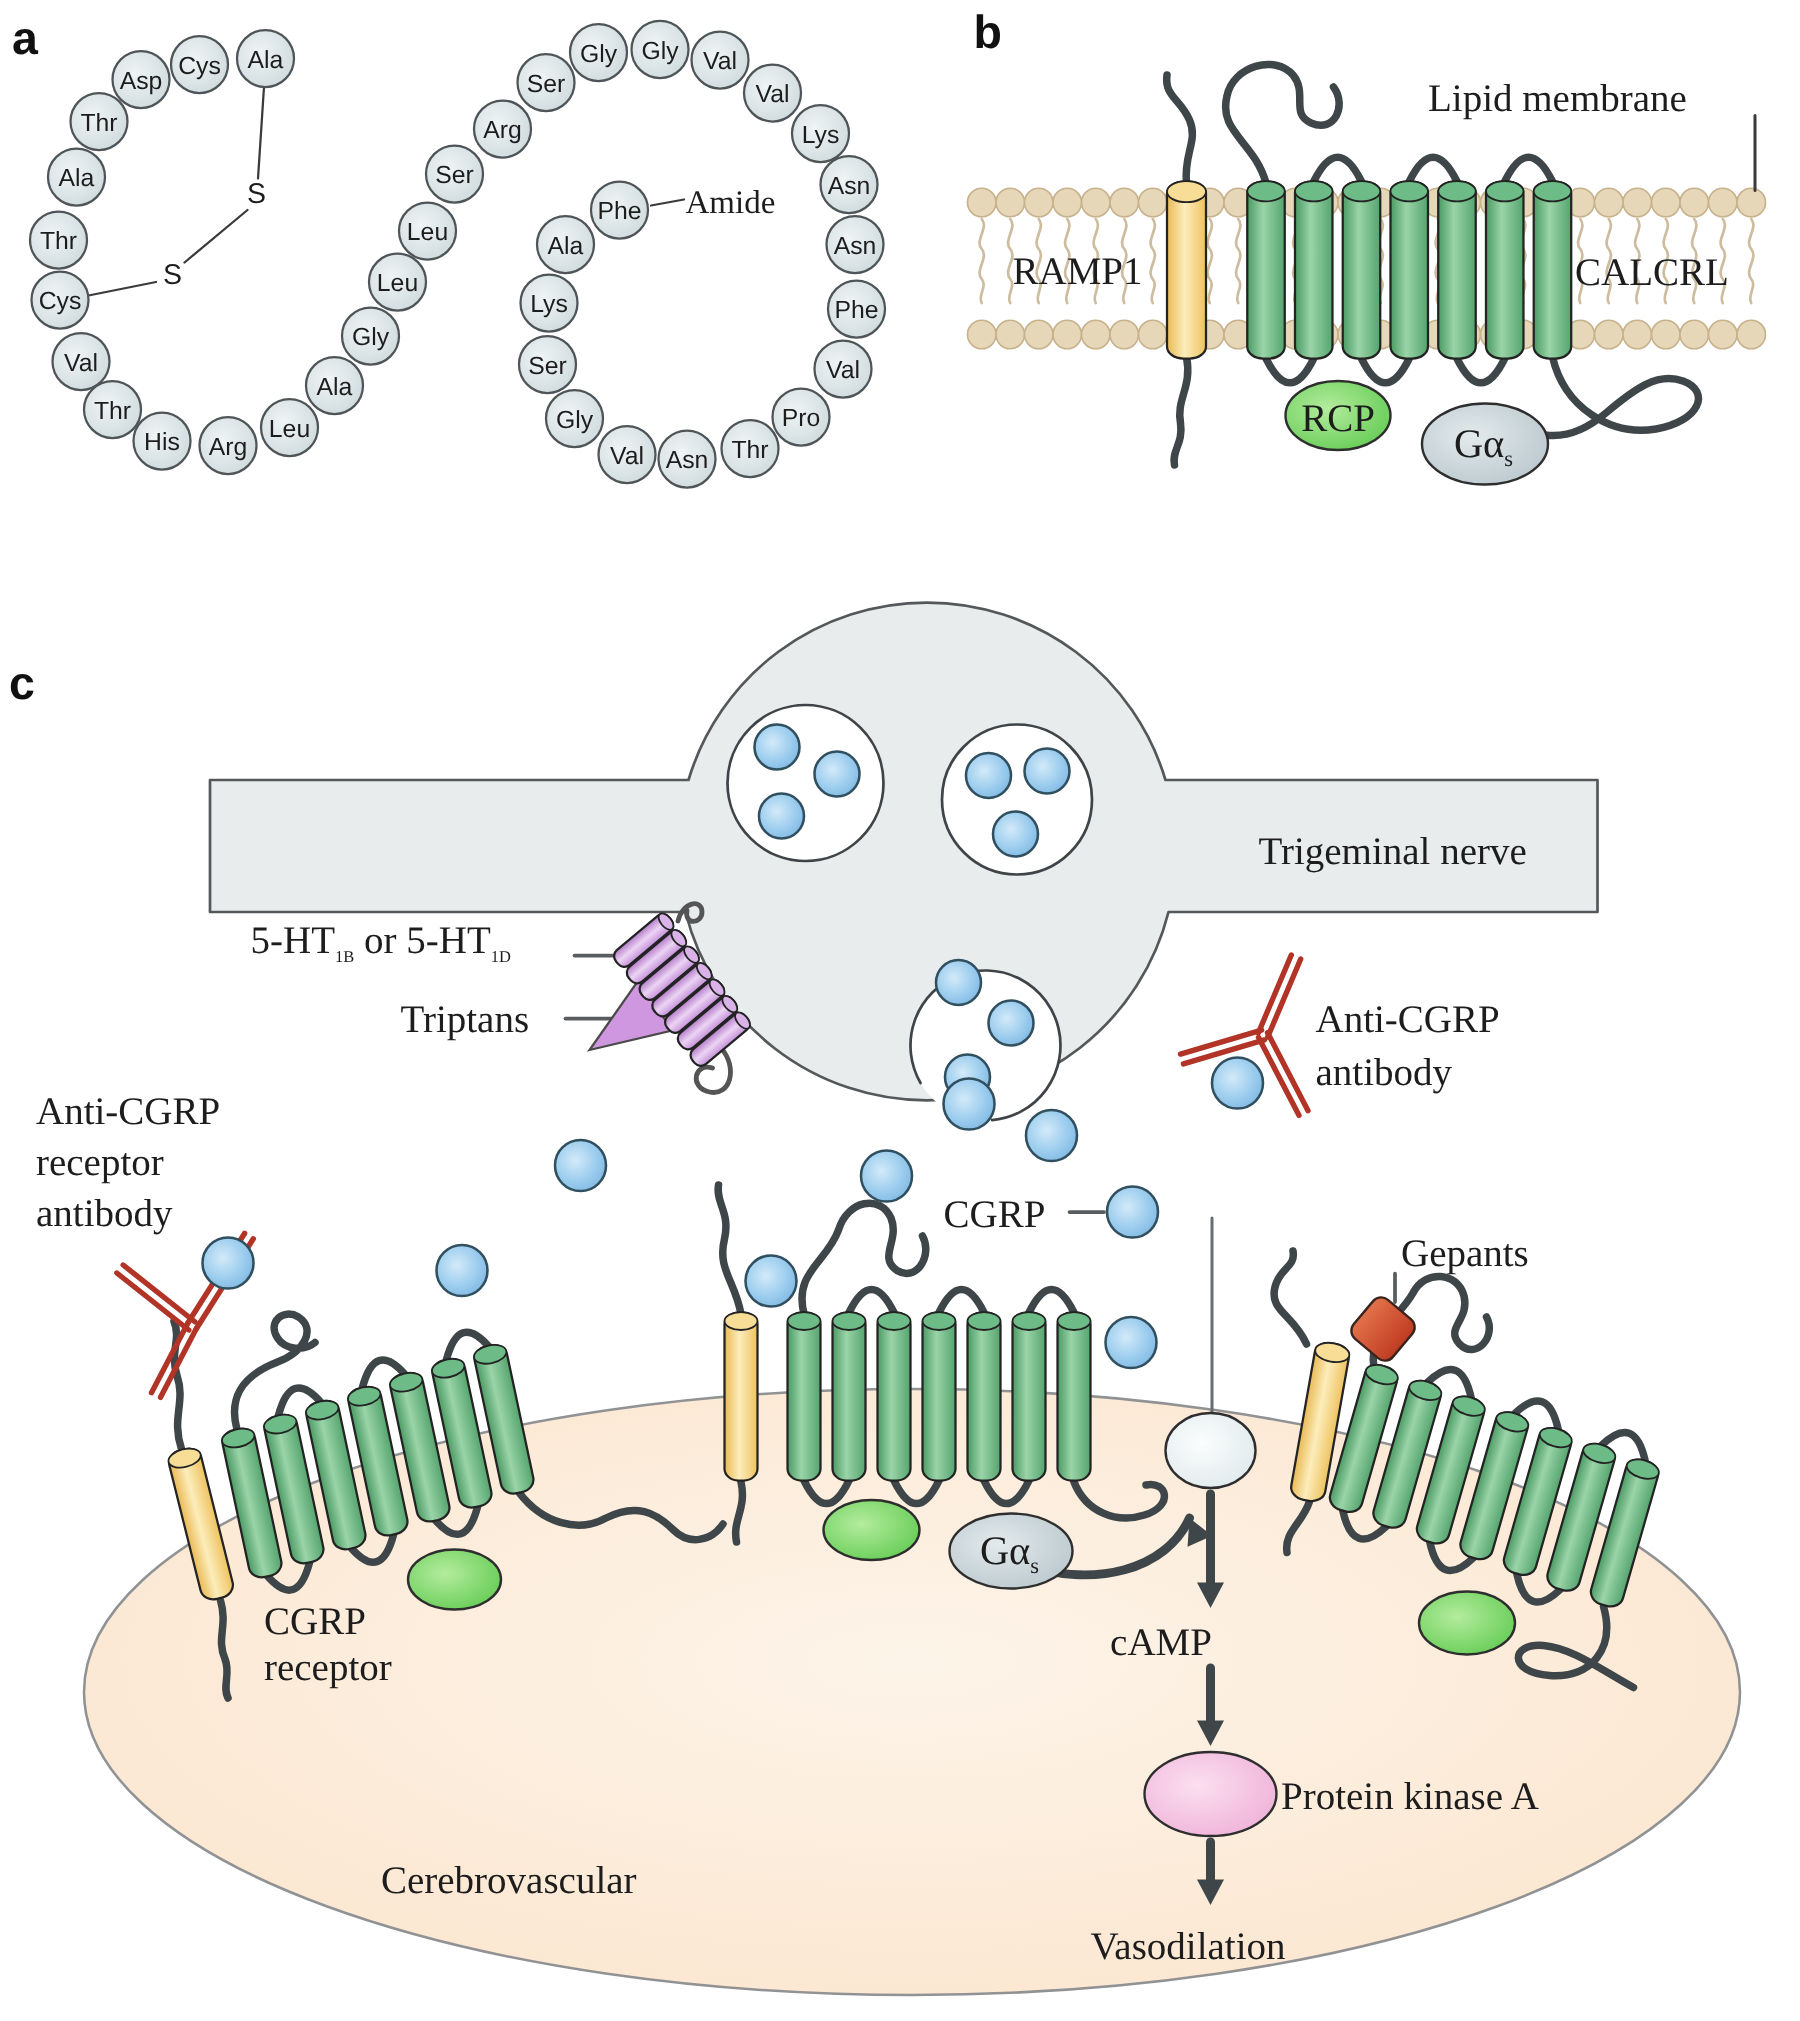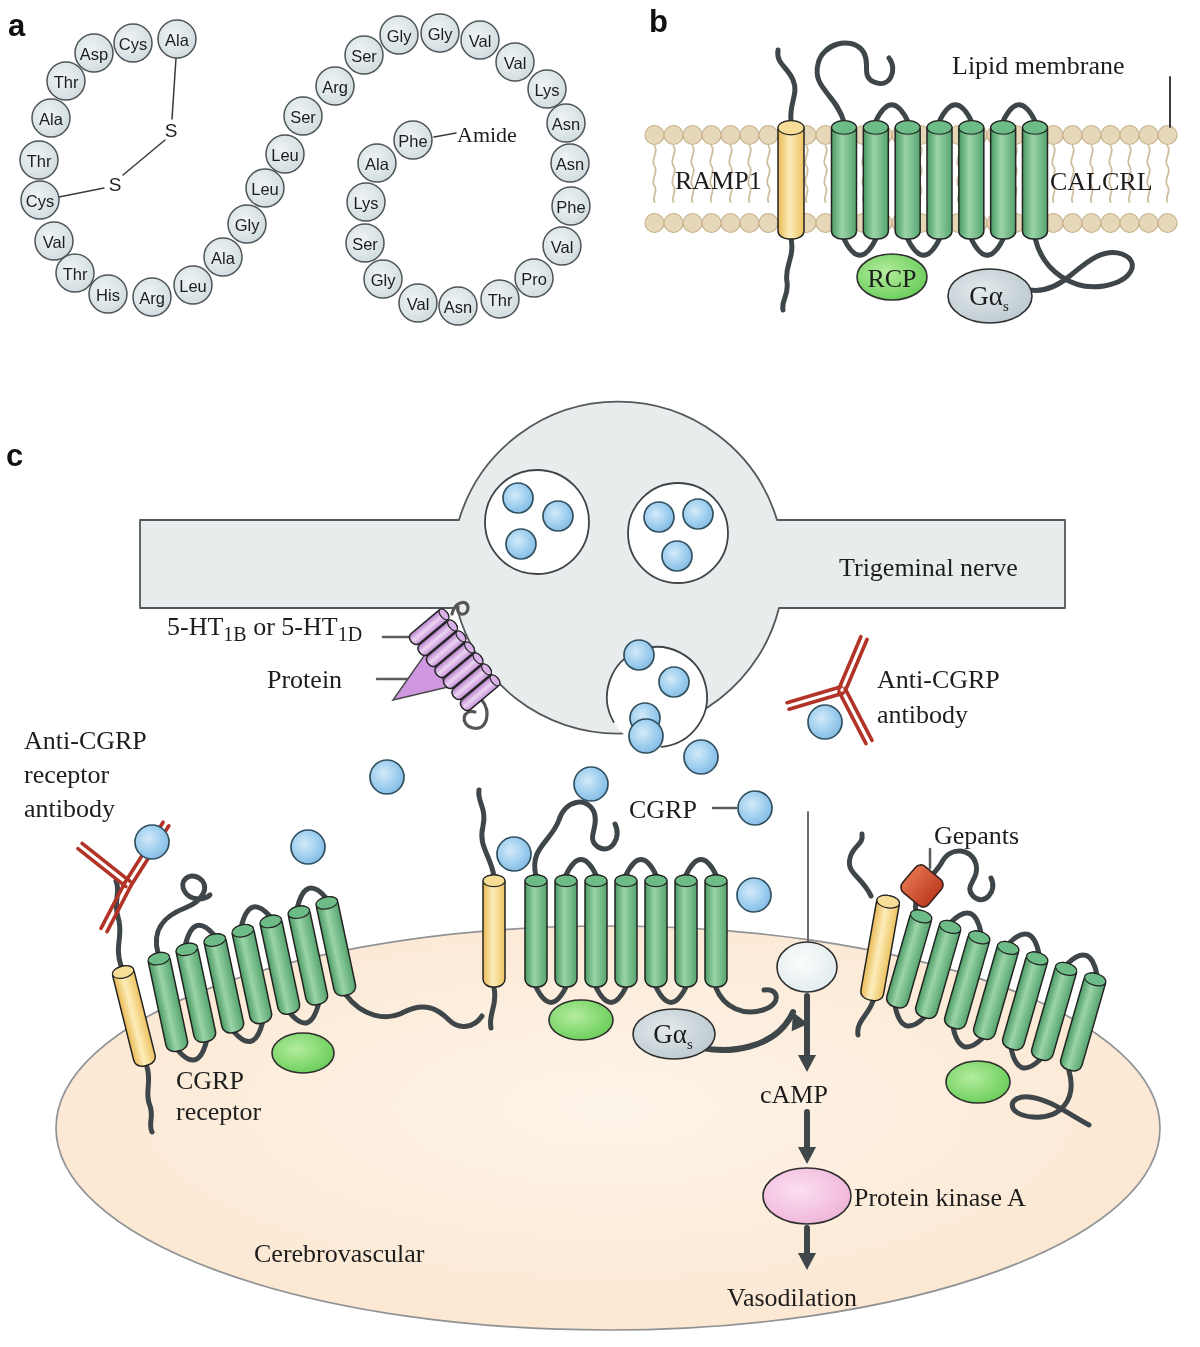--- a/index.html
+++ b/index.html
@@ -3,21 +3,21 @@
 <meta charset="utf-8">
 <style>
   html,body{margin:0;padding:0;background:#ffffff;}
   .stage{position:relative;width:1200px;height:1347px;background:#fff;overflow:hidden;
          font-family:"Liberation Sans",sans-serif;color:#1d1d1d;}
   #art{position:absolute;left:0;top:0;}
   .lbl{position:absolute;font-size:26px;line-height:1.3;white-space:nowrap;color:#1d1d1d;font-family:Liberation Serif, serif;}
   .plt{position:absolute;font-size:31px;font-weight:bold;color:#111;}
   .ctr{transform:translate(-50%,-50%);}
   .cx{transform:translateX(-50%);}
-  sub.sm{font-size:20px;}
+  sub.sm{font-size:11px;}
   .gas{font-size:27px;}
   .gas sub{font-size:15px;}
   .amide{font-size:22px;}
 </style>
 </head>
 <body>
 
 <div class="stage">
 
   <svg id="art" width="1200" height="1347" viewBox="0 0 1200 1347">
@@ -646,21 +646,21 @@
 
   <div class="lbl" style="left:952px;top:49px;">Lipid membrane</div>
   <div class="lbl" style="left:675px;top:164px;">RAMP1</div>
   <div class="lbl" style="left:1050px;top:165px;">CALCRL</div>
   <div class="lbl ctr" style="left:892px;top:279px;">RCP</div>
   <div class="lbl ctr gas" style="left:989px;top:298px;"><span>Gα</span><sub>s</sub></div>
 
   <div class="lbl" style="left:839px;top:551px;">Trigeminal nerve</div>
 
   <div class="lbl" style="left:167px;top:610px;"><span>5-HT</span><sub class="sm">1B</sub><span> or 5-HT</span><sub class="sm">1D</sub></div>
-  <div class="lbl" style="left:267px;top:663px;">Protein</div>
+  <div class="lbl" style="left:267px;top:663px;">Triptans</div>
 
   <div class="lbl" style="left:24px;top:724px;line-height:34px;">
     <div>Anti-CGRP</div>
     <div>receptor</div>
     <div>antibody</div>
   </div>
 
   <div class="lbl" style="left:877px;top:662px;line-height:35px;">
     <div>Anti-CGRP</div>
     <div>antibody</div>
@@ -669,21 +669,21 @@
   <div class="lbl" style="left:629px;top:793px;">CGRP</div>
   <div class="lbl" style="left:934px;top:819px;">Gepants</div>
 
   <div class="lbl" style="left:176px;top:1065px;line-height:31px;">
     <div>CGRP</div>
     <div>receptor</div>
   </div>
 
   <div class="lbl ctr gas" style="left:673px;top:1036px;"><span>Gα</span><sub>s</sub></div>
 
-  <div class="lbl cx" style="left:794px;top:1078px;text-align:center;">cAMP</div>
+  <div class="lbl cx" style="left:774px;top:1078px;text-align:center;">cAMP</div>
   <div class="lbl" style="left:854px;top:1181px;">Protein kinase A</div>
   <div class="lbl" style="left:727px;top:1281px;">Vasodilation</div>
 
   <div class="lbl" style="left:254px;top:1238px;line-height:31px;text-align:center;">
     <div>Cerebrovascular</div>
   </div>
 
 </div>
 
 </body></html>

